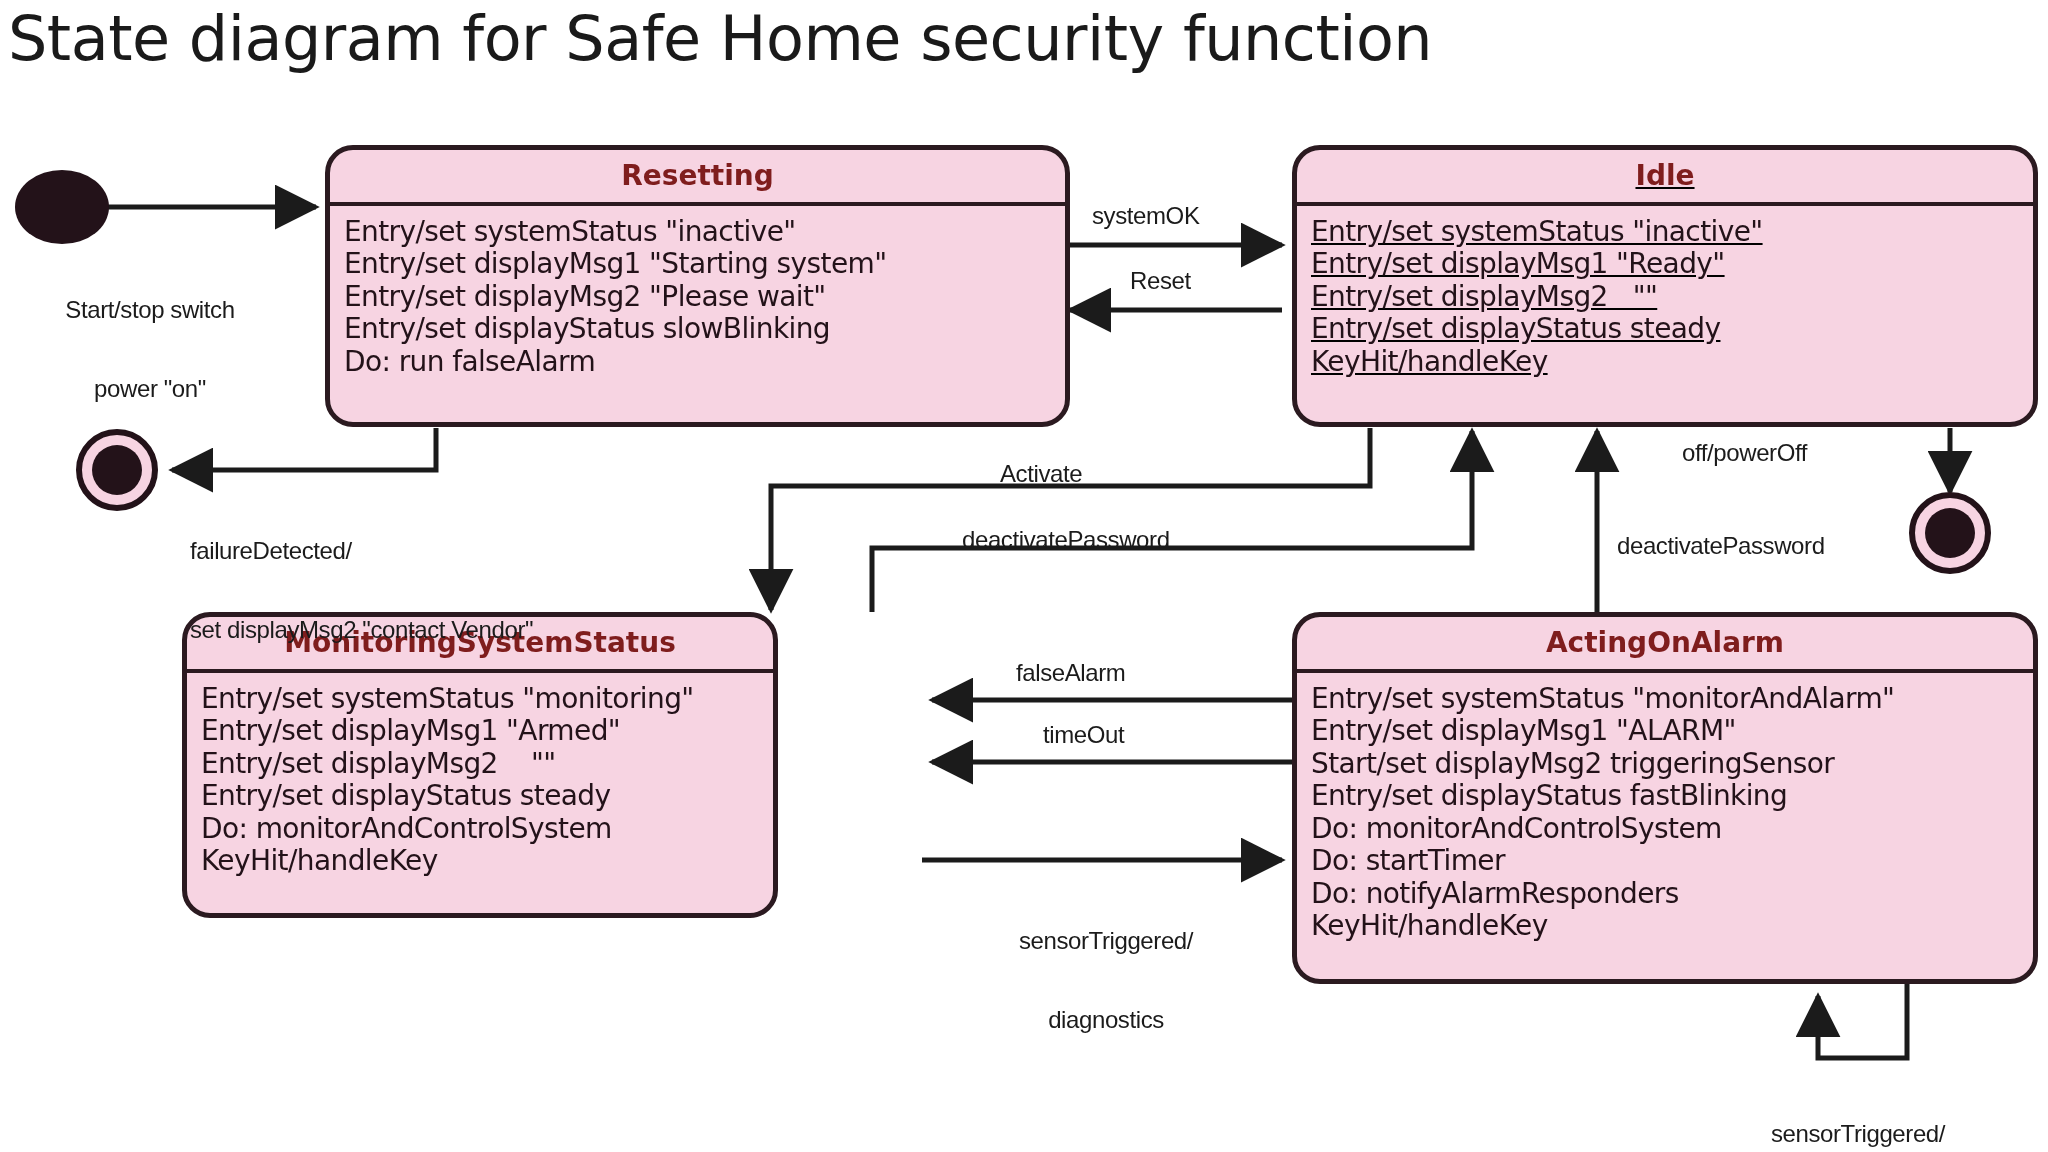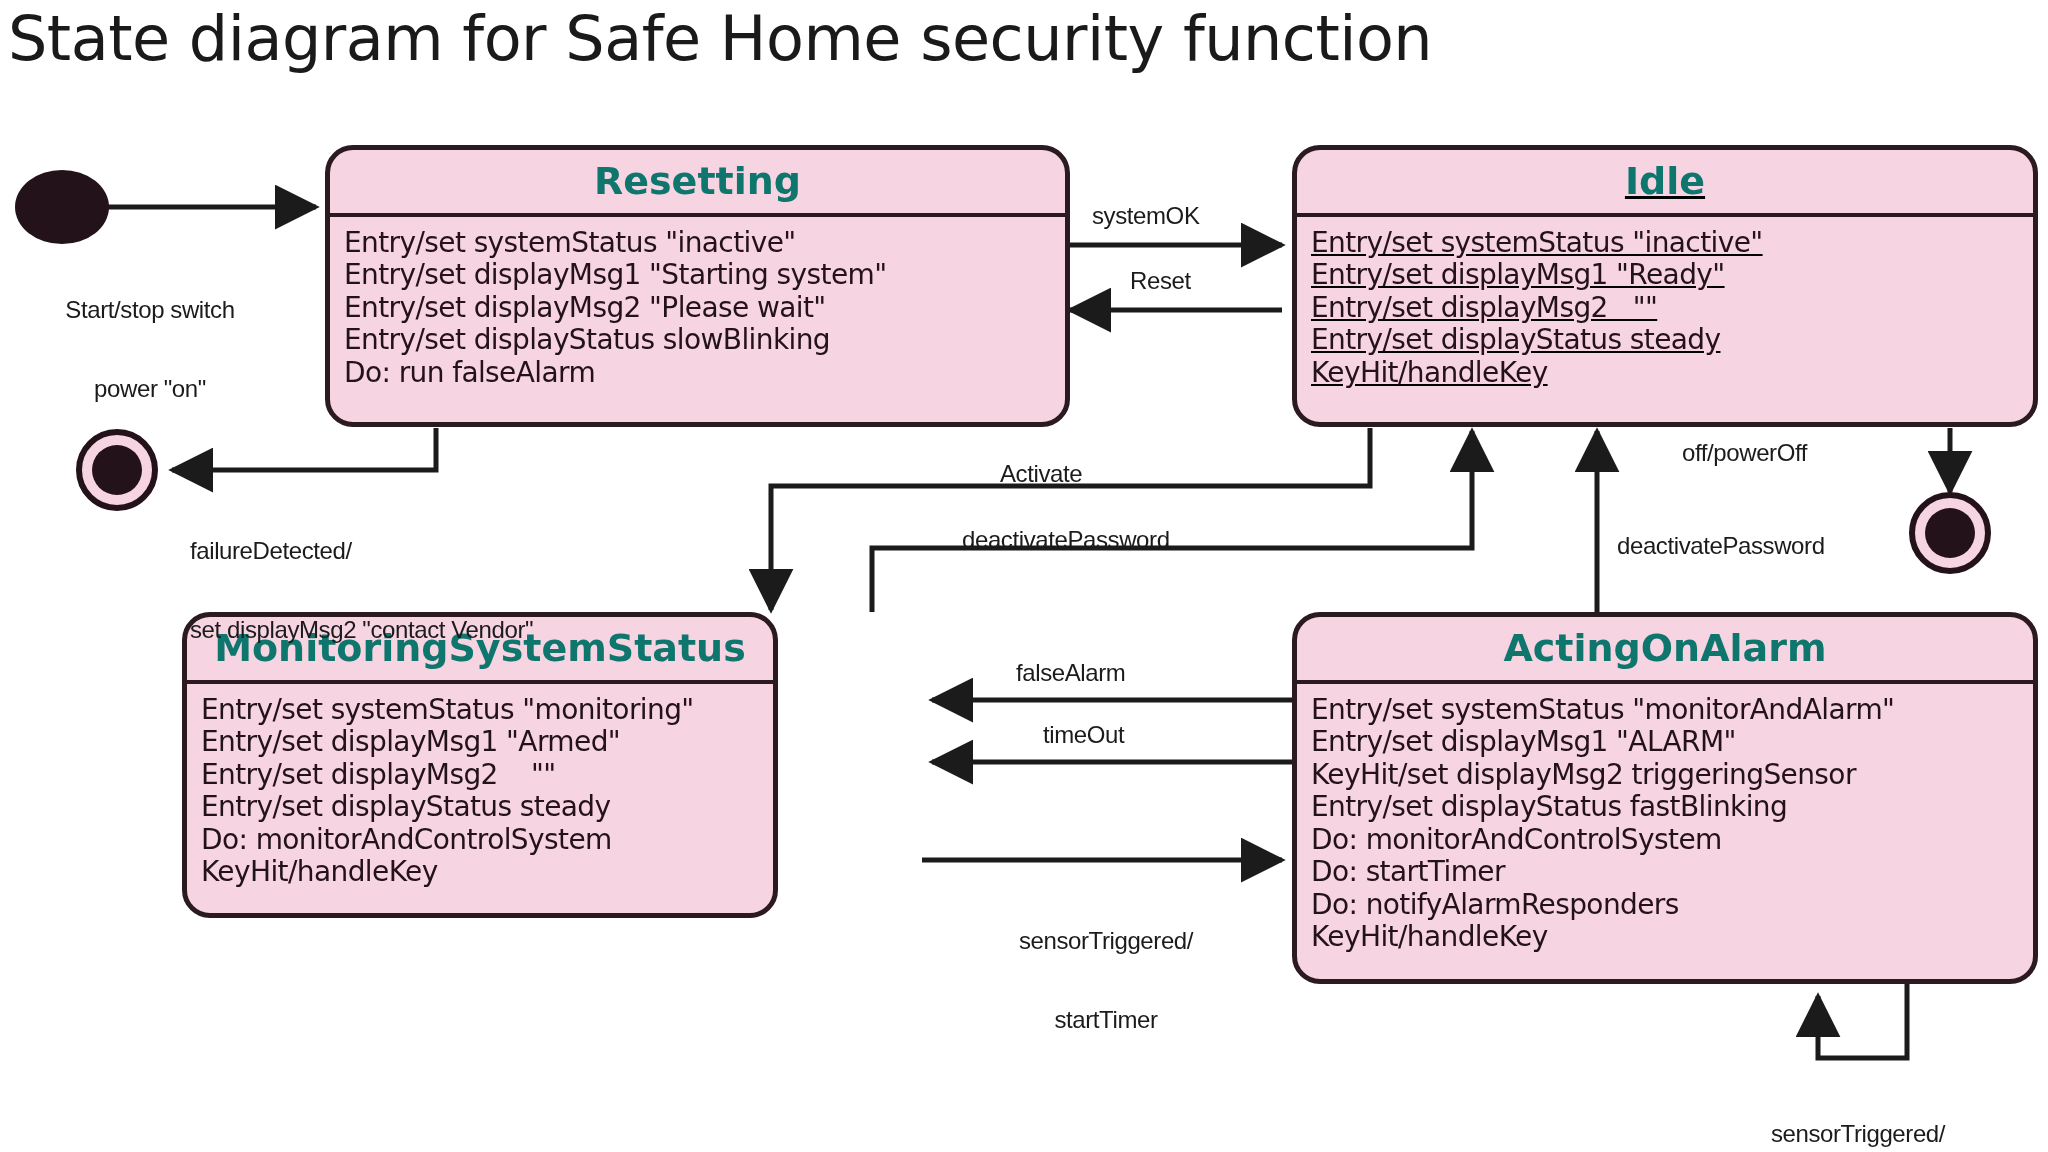--- a/index.html
+++ b/index.html
@@ -39,22 +39,22 @@
     position: absolute;
     box-sizing: border-box;
     background: #f7d4e2;
     border: 5px solid #2b1a20;
     border-radius: 28px;
     overflow: hidden;
   }
   .state-title {
     font-family: "DejaVu Sans", sans-serif;
     font-weight: bold;
-    font-size: 38px;
-    color: #0f766e;
+    font-size: 28px;
+    color: #7f1d1d;
     text-align: center;
     padding: 9px 4px 10px 4px;
     border-bottom: 4px solid #2b1a20;
     letter-spacing: 0px;
   }
   .state-body {
     padding: 10px 0 6px 14px;
   }
   .state-line {
     font-family: "DejaVu Sans", sans-serif;
@@ -161,21 +161,21 @@
       <div class="state-line">Do: monitorAndControlSystem</div>
       <div class="state-line">KeyHit/handleKey</div>
     </div>
   </div>
 
   <div class="state-box" style="left:1292px; top:612px; width:746px; height:372px;">
     <div class="state-title">ActingOnAlarm</div>
     <div class="state-body">
       <div class="state-line">Entry/set systemStatus "monitorAndAlarm"</div>
       <div class="state-line">Entry/set displayMsg1 "ALARM"</div>
-      <div class="state-line">KeyHit/set displayMsg2 triggeringSensor</div>
+      <div class="state-line">Start/set displayMsg2 triggeringSensor</div>
       <div class="state-line">Entry/set displayStatus fastBlinking</div>
       <div class="state-line">Do: monitorAndControlSystem</div>
       <div class="state-line">Do: startTimer</div>
       <div class="state-line">Do: notifyAlarmResponders</div>
       <div class="state-line">KeyHit/handleKey</div>
     </div>
   </div>
 
   <div class="edge-label center" style="left:0px; top:244px; width:300px;">
     <div>Start/stop switch</div>
@@ -198,21 +198,21 @@
   <div class="edge-label" style="left:1682px; top:440px;"><span>off/powerOff</span></div>
 
   <div class="edge-label" style="left:1617px; top:533px;"><span>deactivatePassword</span></div>
 
   <div class="edge-label" style="left:1016px; top:660px;"><span>falseAlarm</span></div>
 
   <div class="edge-label" style="left:1043px; top:722px;"><span>timeOut</span></div>
 
   <div class="edge-label center" style="left:956px; top:875px; width:300px;">
     <div>sensorTriggered/</div>
-    <div>startTimer</div>
+    <div>diagnostics</div>
   </div>
 
   <div class="edge-label center" style="left:1708px; top:1068px; width:300px;">
     <div>sensorTriggered/</div>
     
   </div>
 
 </div>
 
 </body></html>

